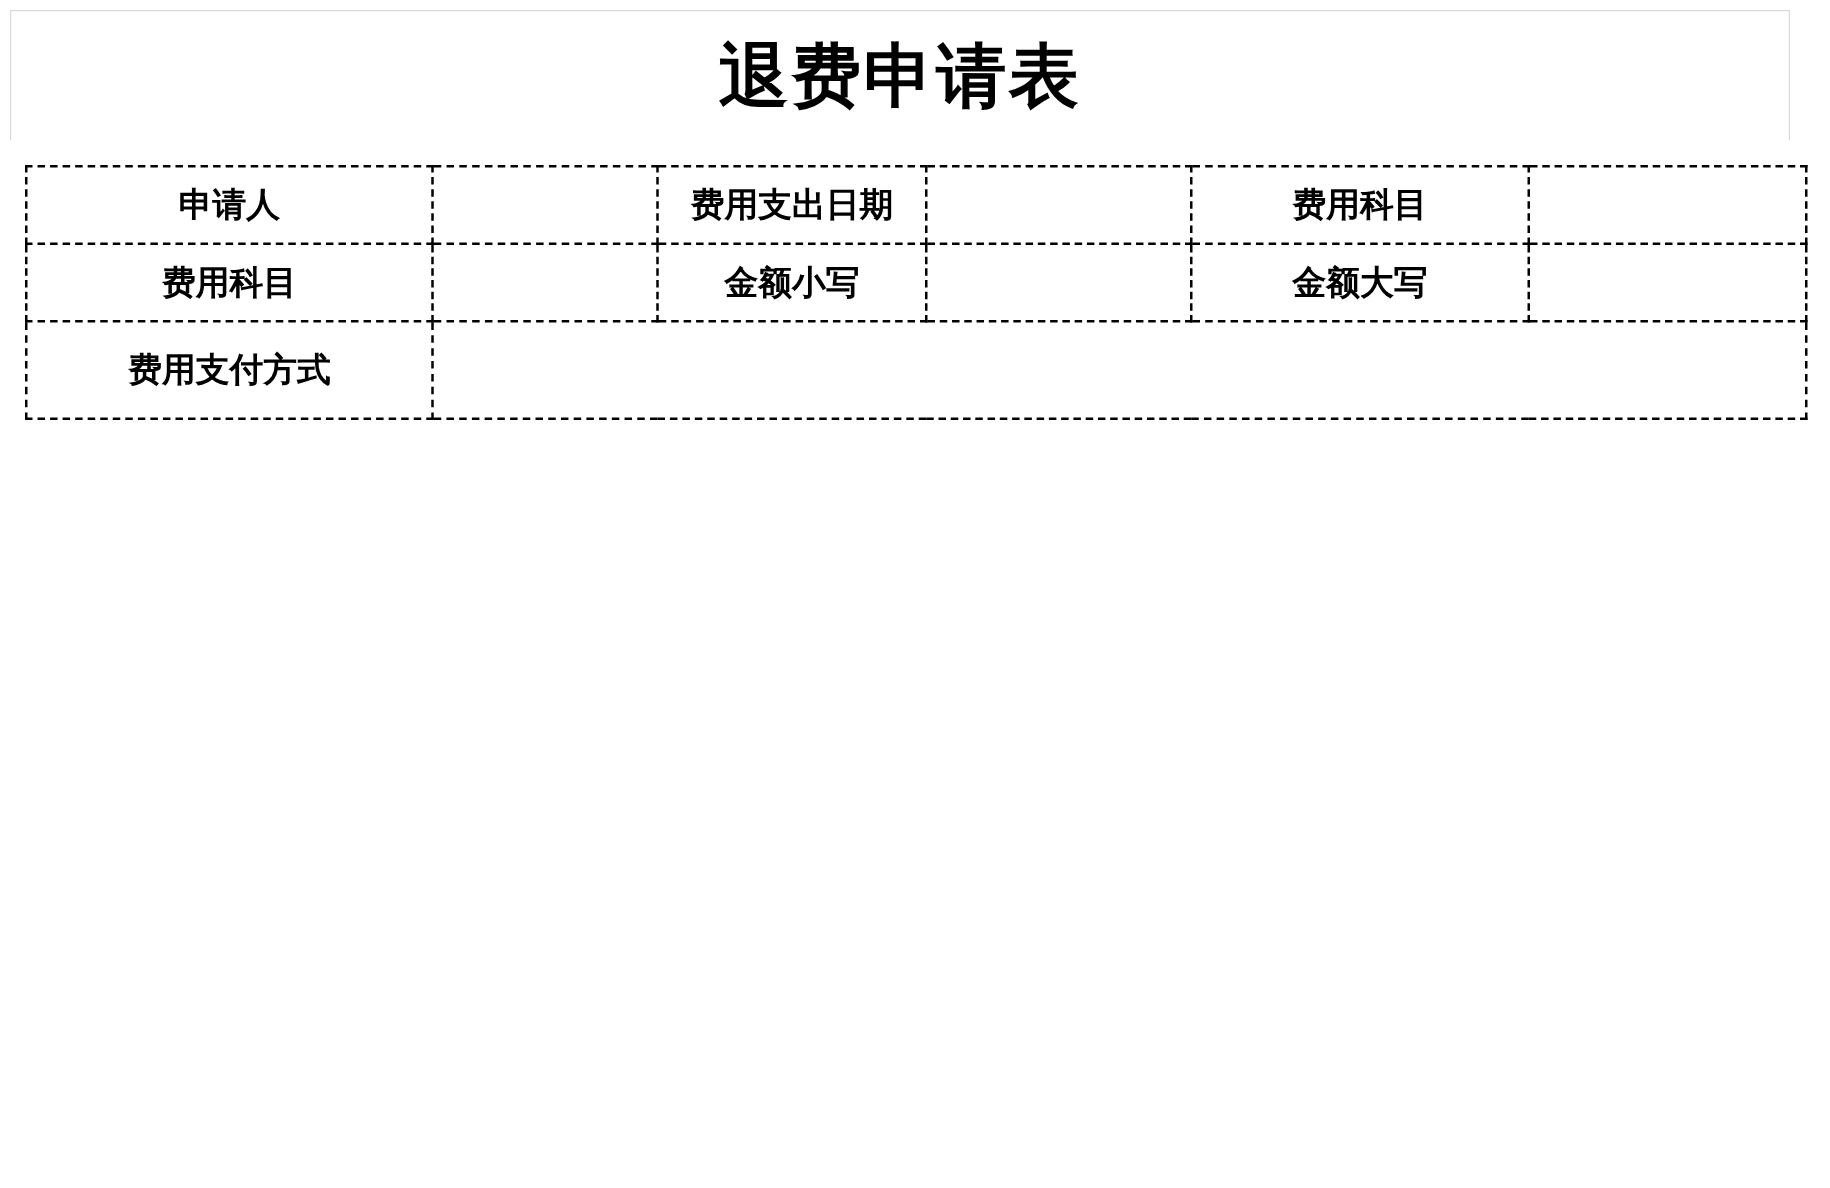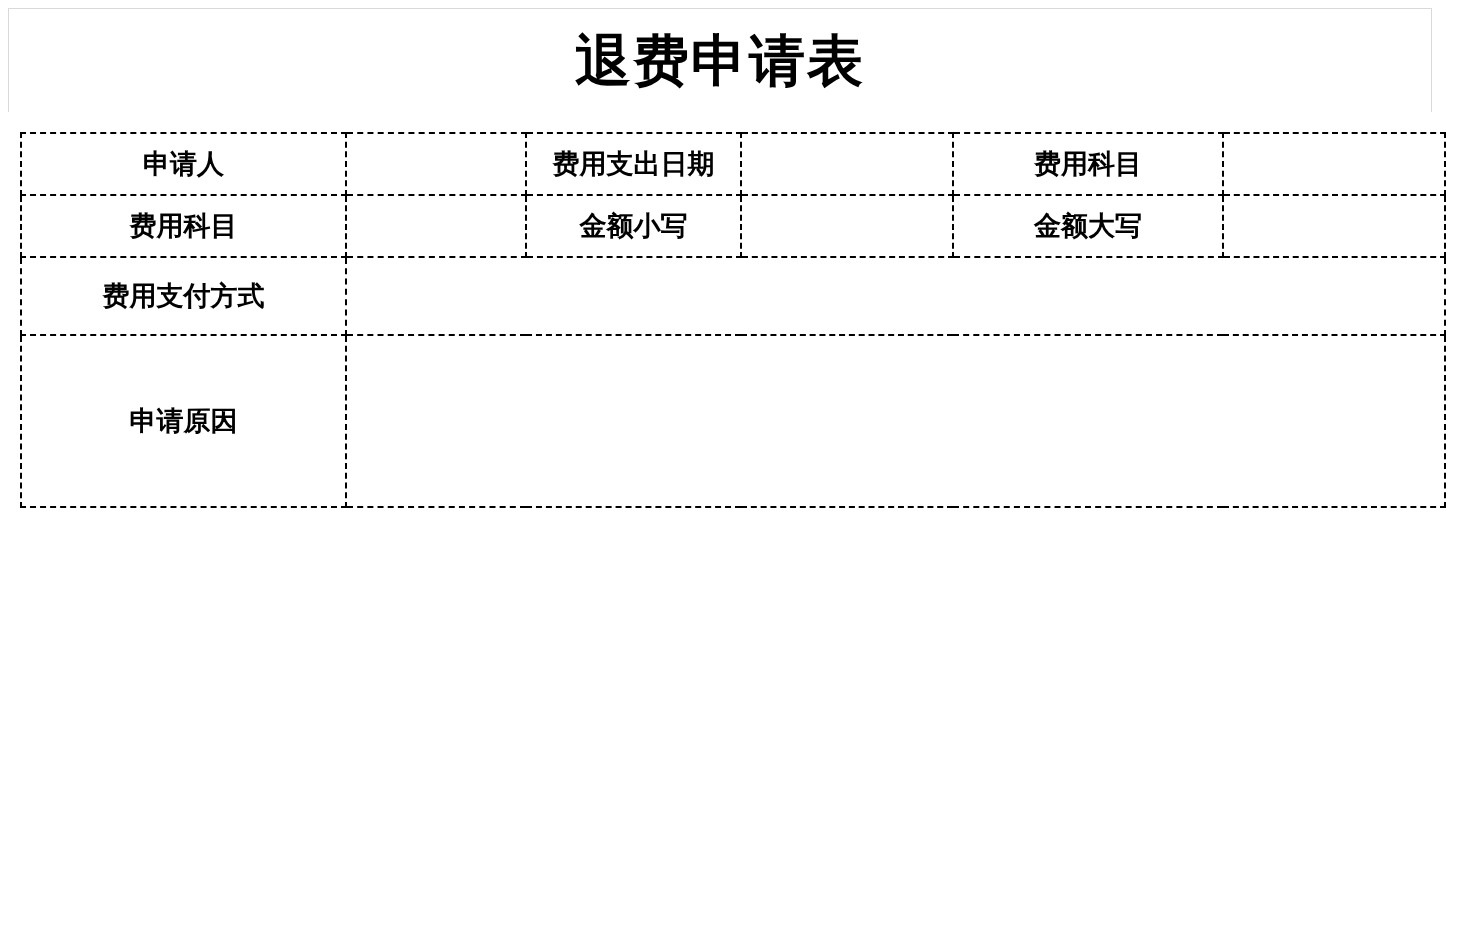--- a/index.html
+++ b/index.html
@@ -108,20 +108,16 @@
         <td class="value"></td>
         <td>金额小写</td>
         <td class="value"></td>
         <td>金额大写</td>
         <td class="value"></td>
       </tr>
       <tr class="r-pay">
         <td>费用支付方式</td>
         <td class="value" colspan="5"></td>
       </tr>
-      <tr class="r-reason">
-        <td>申请原因</td>
-        <td class="value" colspan="5"></td>
-      </tr>
     </tbody>
   </table>
 
 </div>
 
 </body></html>

